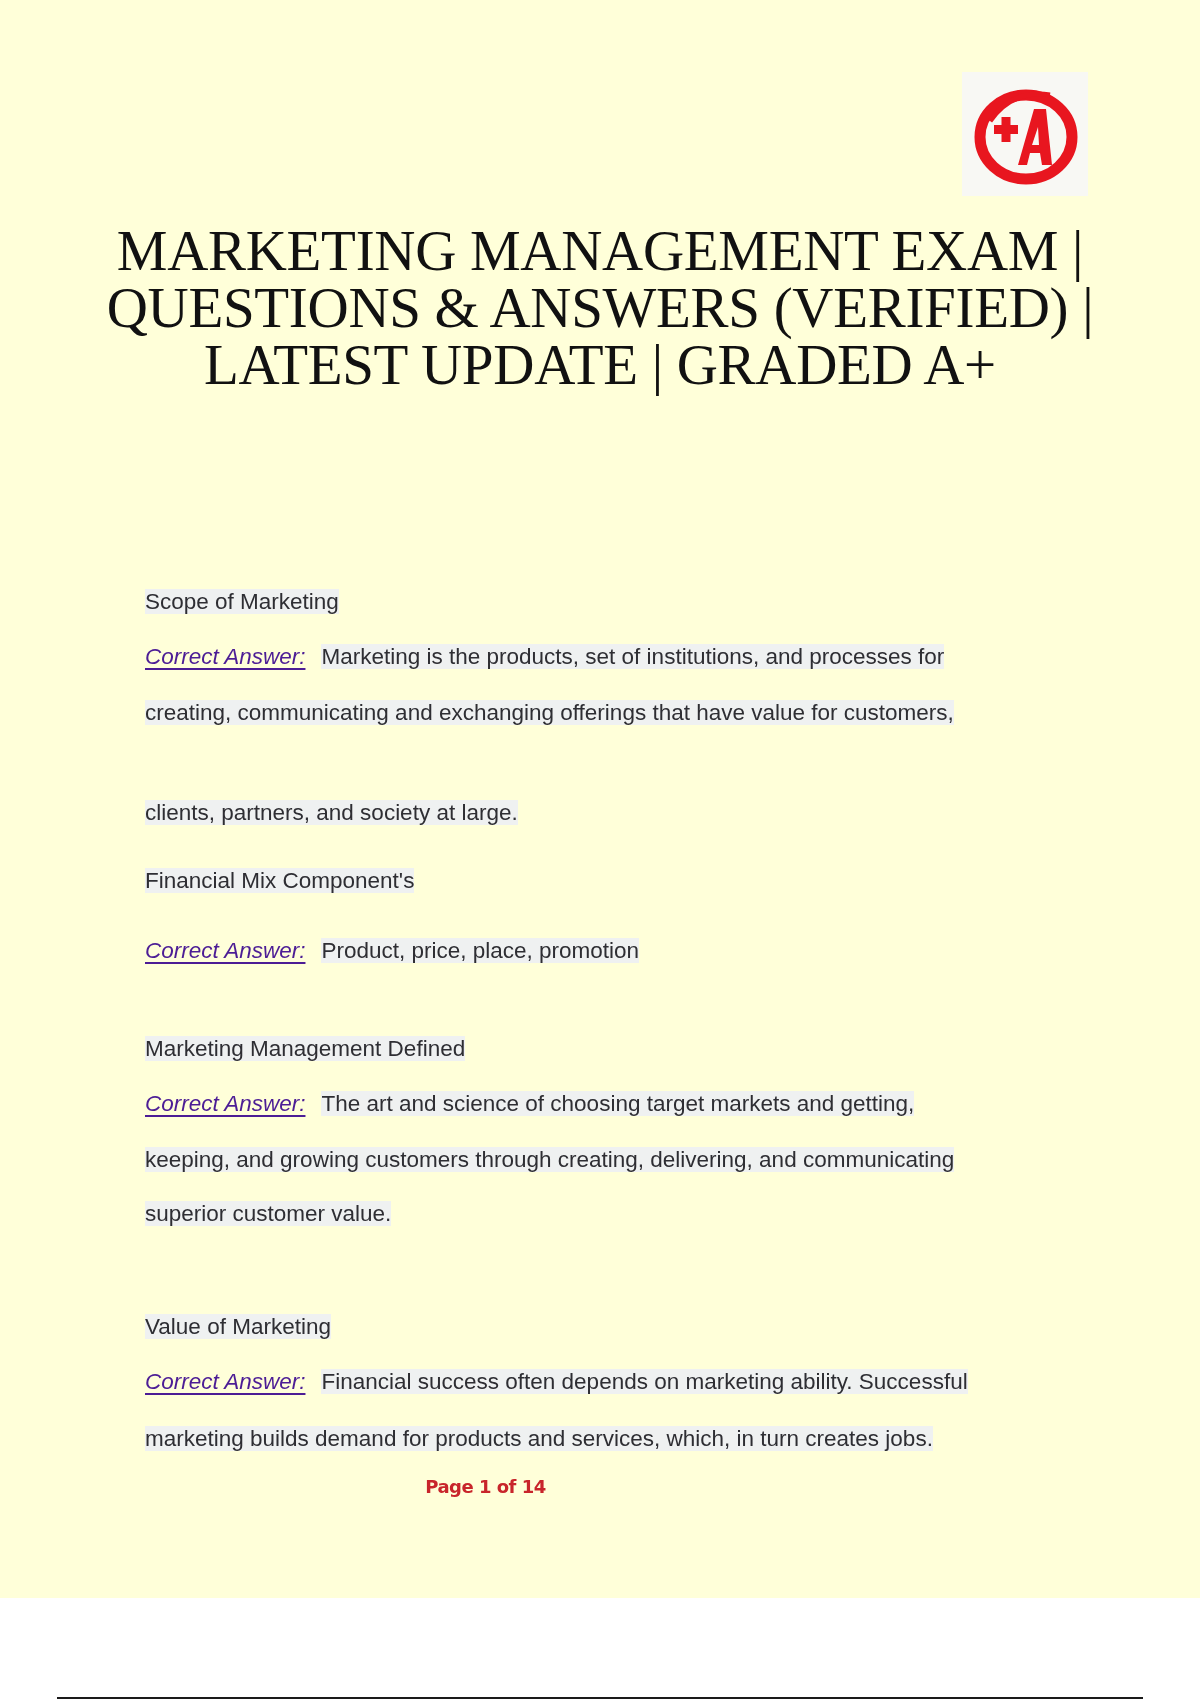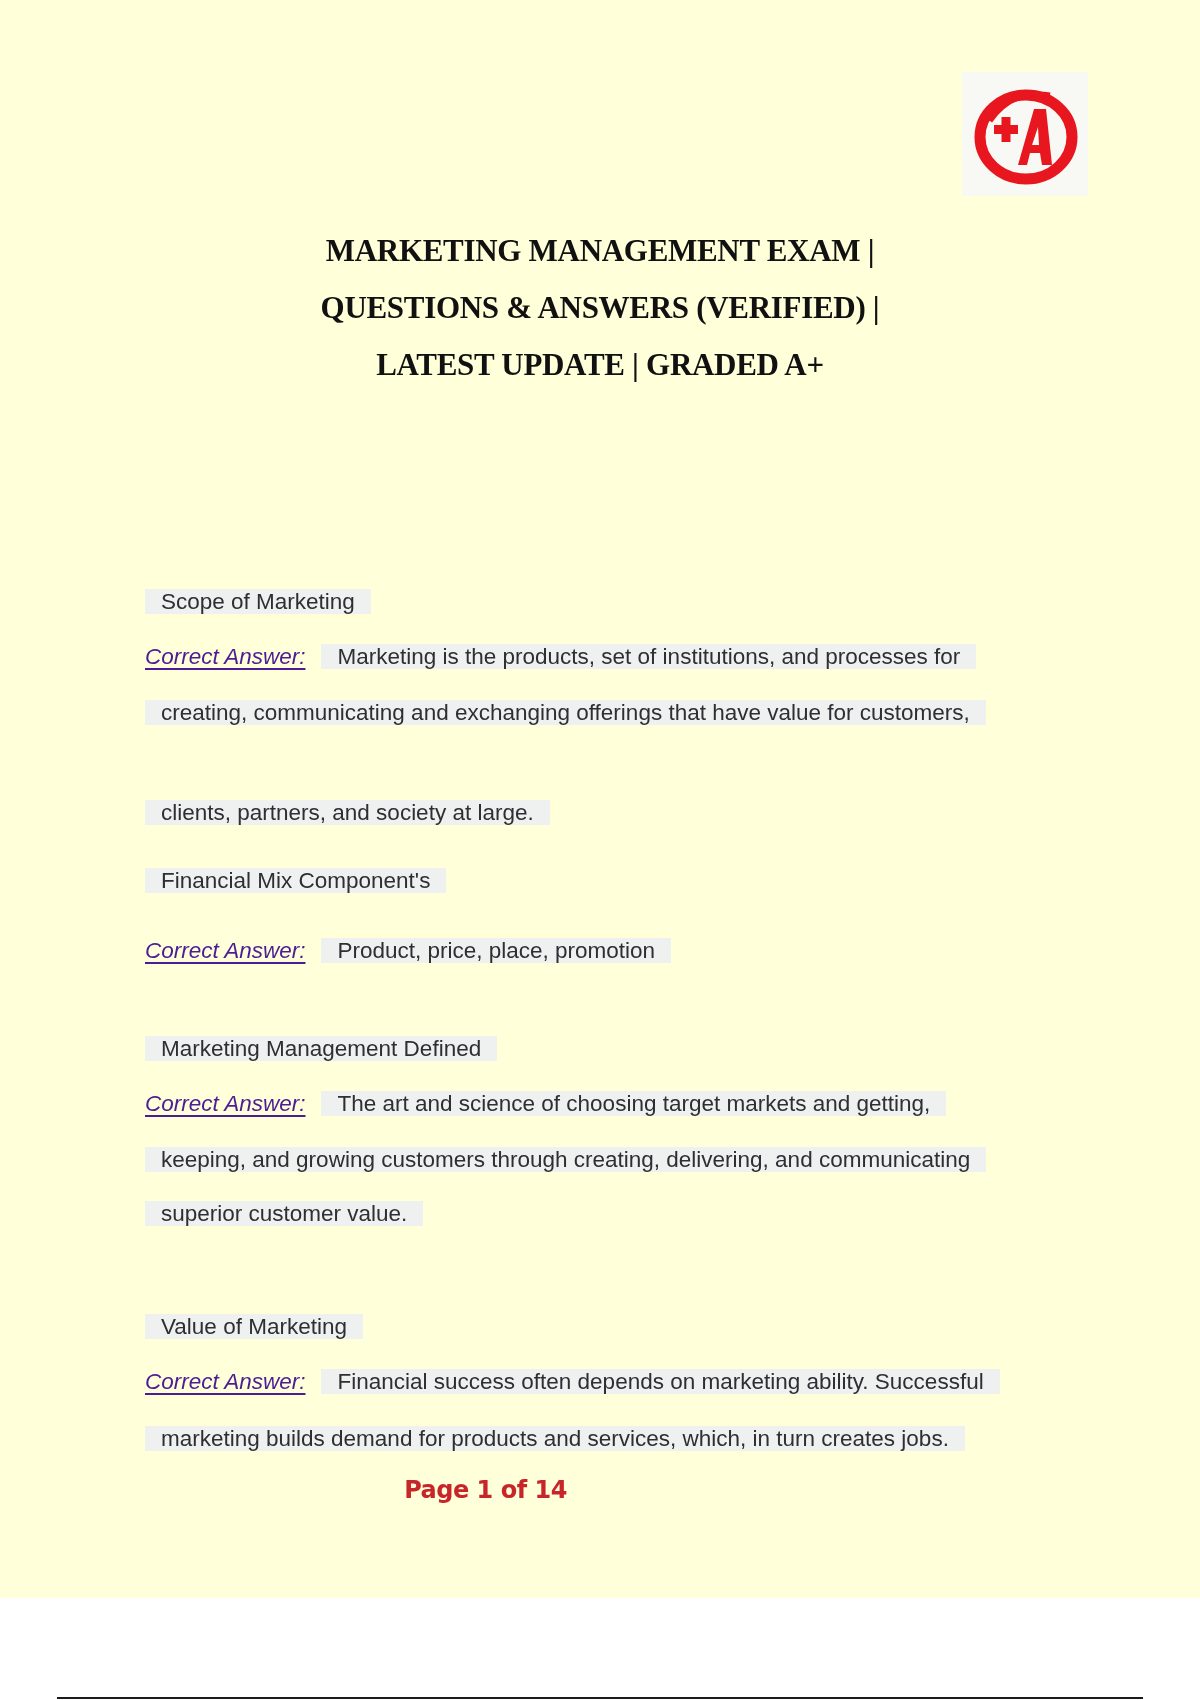--- a/index.html
+++ b/index.html
@@ -34,22 +34,22 @@
       justify-content: center;
     }
     .logo-box svg { display: block; }
     .title {
       position: absolute;
       left: 100px;
       top: 222px;
       width: 1000px;
       text-align: center;
       font-family: "Liberation Serif", serif;
-      font-weight: bold;
-      font-size: 31px;
+      font-weight: normal;
+      font-size: 57px;
       line-height: 57px;
       color: #111111;
       letter-spacing: -0.3px;
     }
     .title div { white-space: nowrap; }
     .qa {
       position: absolute;
       left: 145px;
       width: 940px;
       font-size: 22.5px;
@@ -57,38 +57,38 @@
     }
     .line {
       position: absolute;
       left: 0;
       height: 30px;
       line-height: 30px;
       white-space: nowrap;
     }
     .hl {
       background: rgba(236, 238, 244, 0.85);
-      padding: 0 16px;
+      padding: 0 0;
     }
     .answer-label {
       color: #4c1d95;
       font-weight: normal;
       font-style: italic;
       text-decoration: underline;
       text-decoration-thickness: 2px;
       text-underline-offset: 4px;
       margin-right: 16px;
     }
     .footer-page {
       position: absolute;
       left: 0;
       width: 971px;
       top: 1476px;
       text-align: center;
-      font-size: 24px;
+      font-size: 18px;
       font-weight: bold;
       color: #c8252b;
       font-family: "DejaVu Sans", sans-serif;
       letter-spacing: -0.5px;
     }
     .bottom-rule {
       position: absolute;
       left: 57px;
       top: 1697px;
       width: 1086px;

